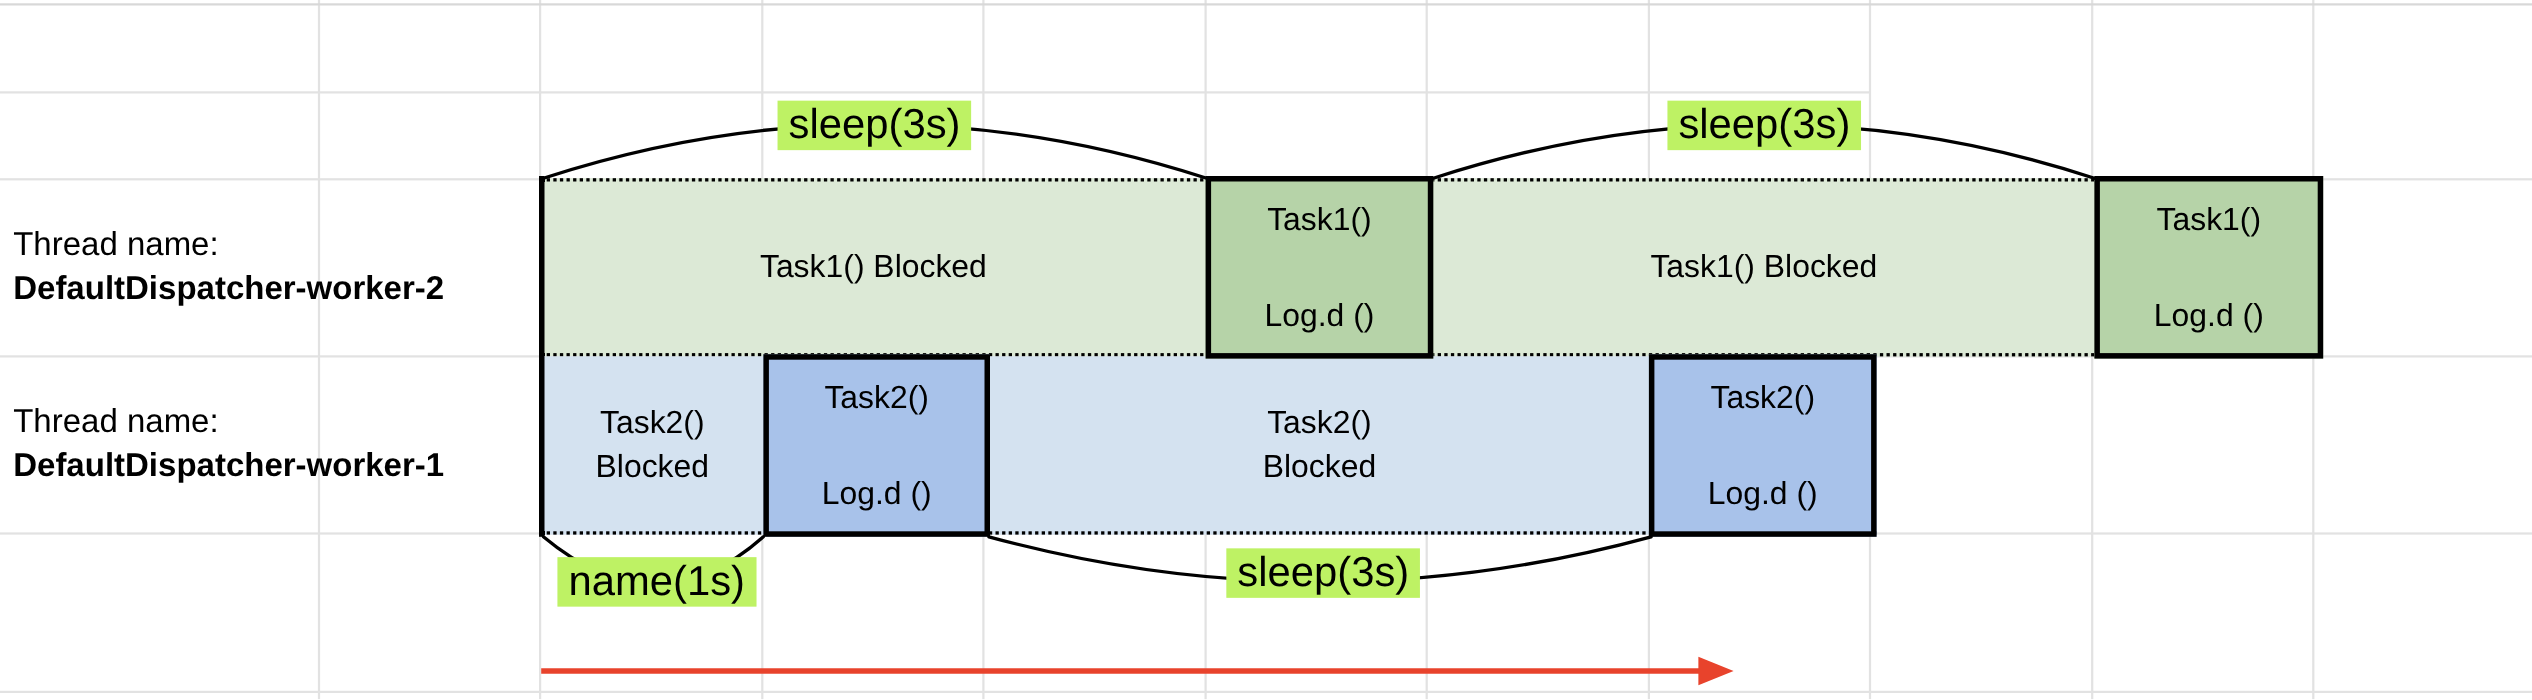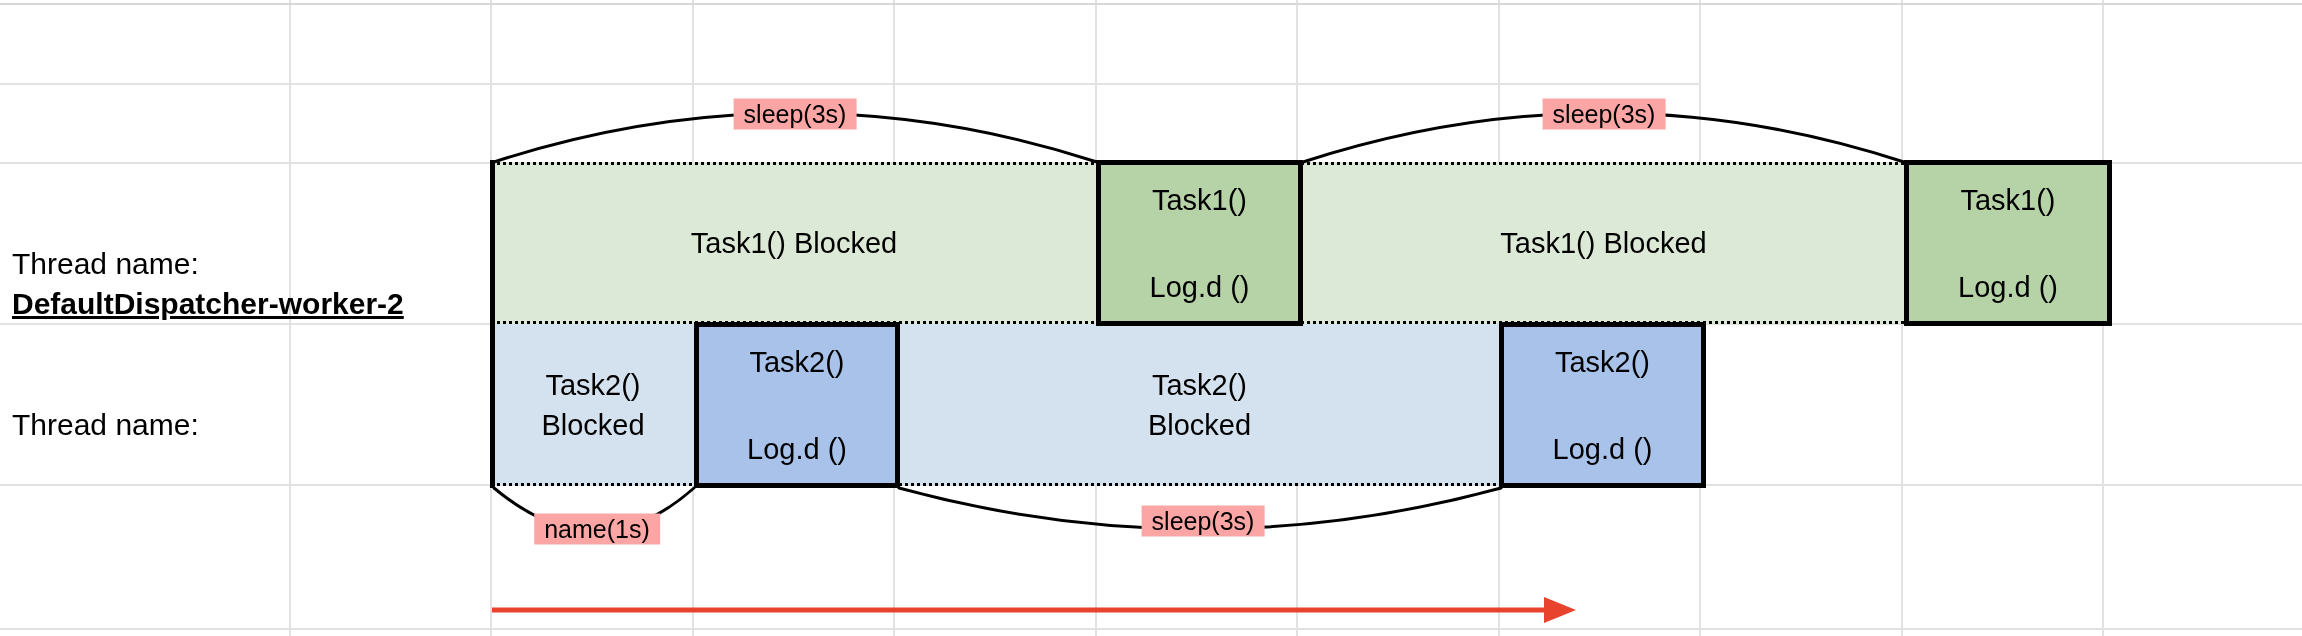--- a/index.html
+++ b/index.html
@@ -23,25 +23,25 @@
     font-size:29px;line-height:40px;text-align:center;gap:47px;
   }
   .taskbox.green{background:#b6d3a8;}
   .taskbox.blue{background:#a8c2ea;}
   .seglabel{
     position:absolute;display:flex;flex-direction:column;align-items:center;justify-content:center;
     font-size:29px;line-height:40px;text-align:center;pointer-events:none;
   }
   .sleep{
     position:absolute;transform:translate(-50%,-50%);
-    background:#fca5a5;padding:1px 10px;
-    font-size:25px;white-space:nowrap;
+    background:#bef264;padding:1px 10px;
+    font-size:38px;white-space:nowrap;
   }
-  .threadlabel{position:absolute;left:12px;font-size:30px;line-height:40px;margin-top:41px;}
-  .threadlabel .tname{font-weight:bold;text-decoration:underline;}
+  .threadlabel{position:absolute;left:12px;font-size:30px;line-height:40px;}
+  .threadlabel .tname{font-weight:bold;}
   .leftborder{position:absolute;background:#000;}
   svg.overlay{position:absolute;left:0;top:0;pointer-events:none;}
 </style>
 </head>
 <body>
 
 <div class="canvas">
 
   <div>
     <div class="vline" style="left:289px;"></div>
@@ -61,20 +61,21 @@
     <div class="hline" style="top:484px;width:2302px;"></div>
     <div class="hline" style="top:628px;width:2302px;"></div>
   </div>
 
   <div class="threadlabel" style="top:203px;">
     <div>Thread name:</div>
     <div class="tname">DefaultDispatcher-worker-2</div>
   </div>
   <div class="threadlabel" style="top:364px;">
     <div>Thread name:</div>
+    <div class="tname">DefaultDispatcher-worker-1</div>
   </div>
 
   <div class="band green" style="left:492px;top:162px;width:1412px;height:162px;"></div>
 
   <div class="band blue" style="left:492px;top:324px;width:1214px;height:162px;"></div>
 
   <div class="seglabel" style="left:492px;top:162px;width:604px;height:162px;">
     <span>Task1() Blocked</span>
   </div>
   <div class="seglabel" style="left:1303px;top:162px;width:601px;height:162px;">

